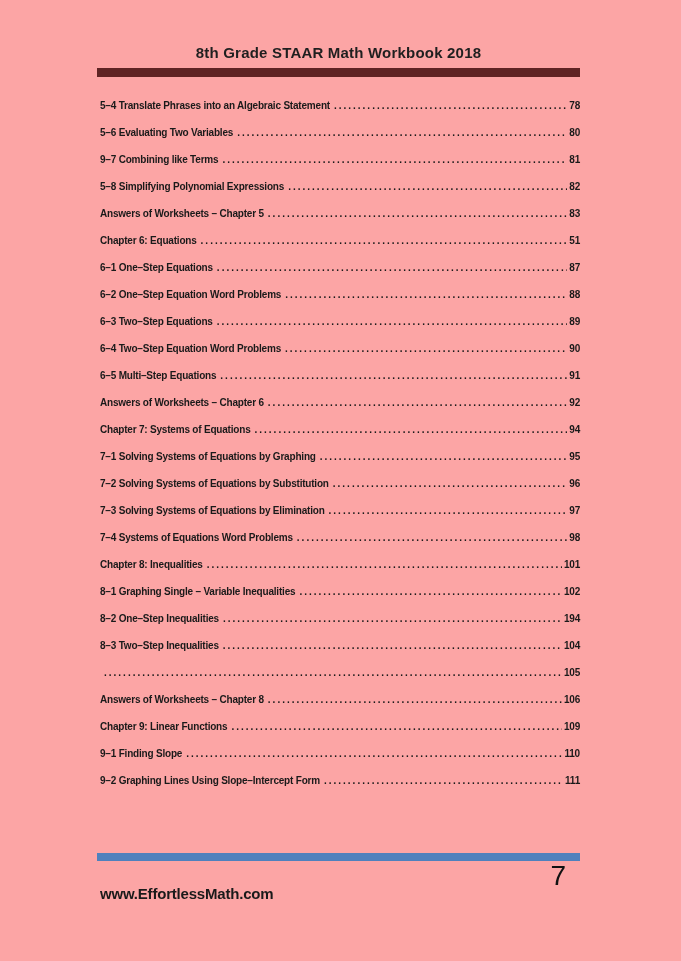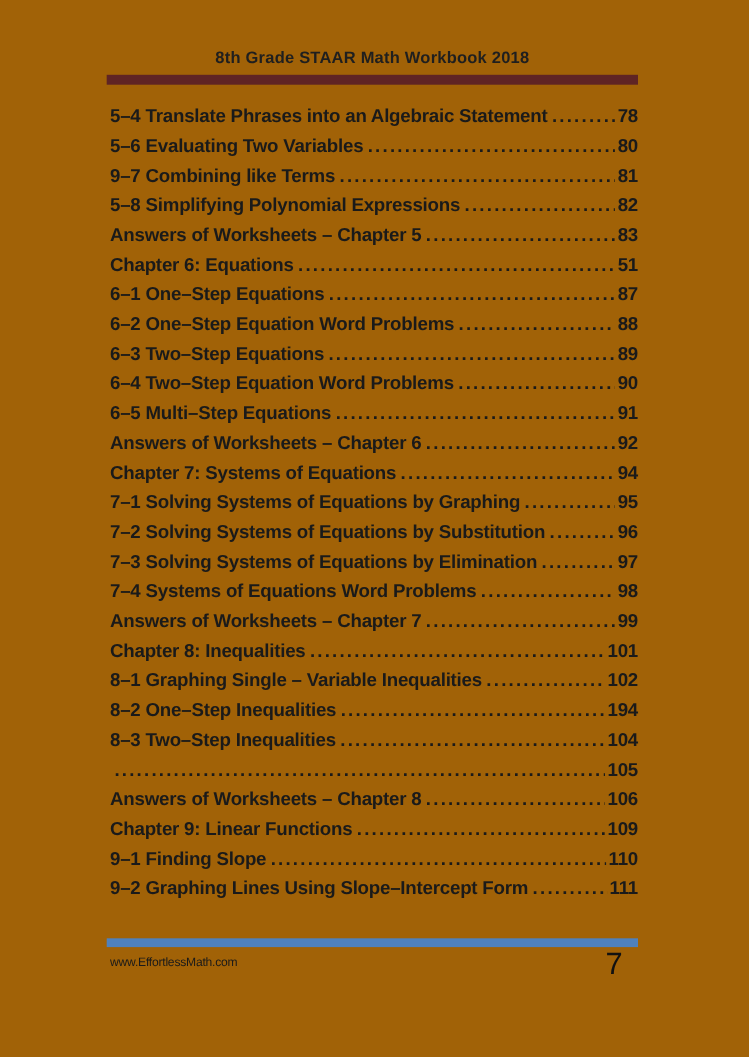--- a/index.html
+++ b/index.html
@@ -4,21 +4,21 @@
 <style>
   html, body {
     margin: 0;
     padding: 0;
     background: #ffffff;
   }
   .page {
     position: relative;
     width: 681px;
     height: 961px;
-    background: #a16207;
+    background: #fca5a5;
     font-family: "Liberation Sans", sans-serif;
     color: #1a1a1a;
     overflow: hidden;
   }
   .header {
     position: absolute;
     top: 44px;
     left: 97px;
     width: 483px;
     text-align: center;
@@ -40,21 +40,21 @@
   .toc {
     position: absolute;
     top: 92px;
     left: 100px;
     width: 480px;
   }
   .toc-row {
     display: flex;
     align-items: baseline;
     height: 27px;
-    font-size: 17px;
+    font-size: 10px;
     font-weight: bold;
     letter-spacing: -0.2px;
     line-height: 27px;
   }
   .toc-title {
     white-space: nowrap;
     flex: 0 0 auto;
   }
   .toc-dots {
     flex: 1 1 auto;
@@ -83,24 +83,24 @@
   .footer {
     position: absolute;
     top: 861px;
     left: 100px;
     width: 480px;
     display: flex;
     justify-content: space-between;
     align-items: flex-start;
   }
   .footer-site {
-    font-size: 11px;
-    font-weight: normal;
+    font-size: 15px;
+    font-weight: bold;
     letter-spacing: -0.2px;
-    margin-top: 8px;
+    margin-top: 24px;
     white-space: nowrap;
   }
   .footer-pagenum {
     font-size: 28px;
     font-weight: normal;
     color: #111;
     margin-right: 14px;
     line-height: 30px;
   }
 </style>
@@ -195,25 +195,20 @@
         <span class="toc-title">7–3 Solving Systems of Equations by Elimination</span>
         <span class="toc-dots"></span>
         <span class="toc-page">97</span>
       </div>
       <div class="toc-row">
         <span class="toc-title">7–4 Systems of Equations Word Problems</span>
         <span class="toc-dots"></span>
         <span class="toc-page">98</span>
       </div>
       <div class="toc-row">
-        <span class="toc-title">Answers of Worksheets – Chapter 7</span>
-        <span class="toc-dots"></span>
-        <span class="toc-page">99</span>
-      </div>
-      <div class="toc-row">
         <span class="toc-title">Chapter 8: Inequalities</span>
         <span class="toc-dots"></span>
         <span class="toc-page">101</span>
       </div>
       <div class="toc-row">
         <span class="toc-title">8–1 Graphing Single – Variable Inequalities</span>
         <span class="toc-dots"></span>
         <span class="toc-page">102</span>
       </div>
       <div class="toc-row">

